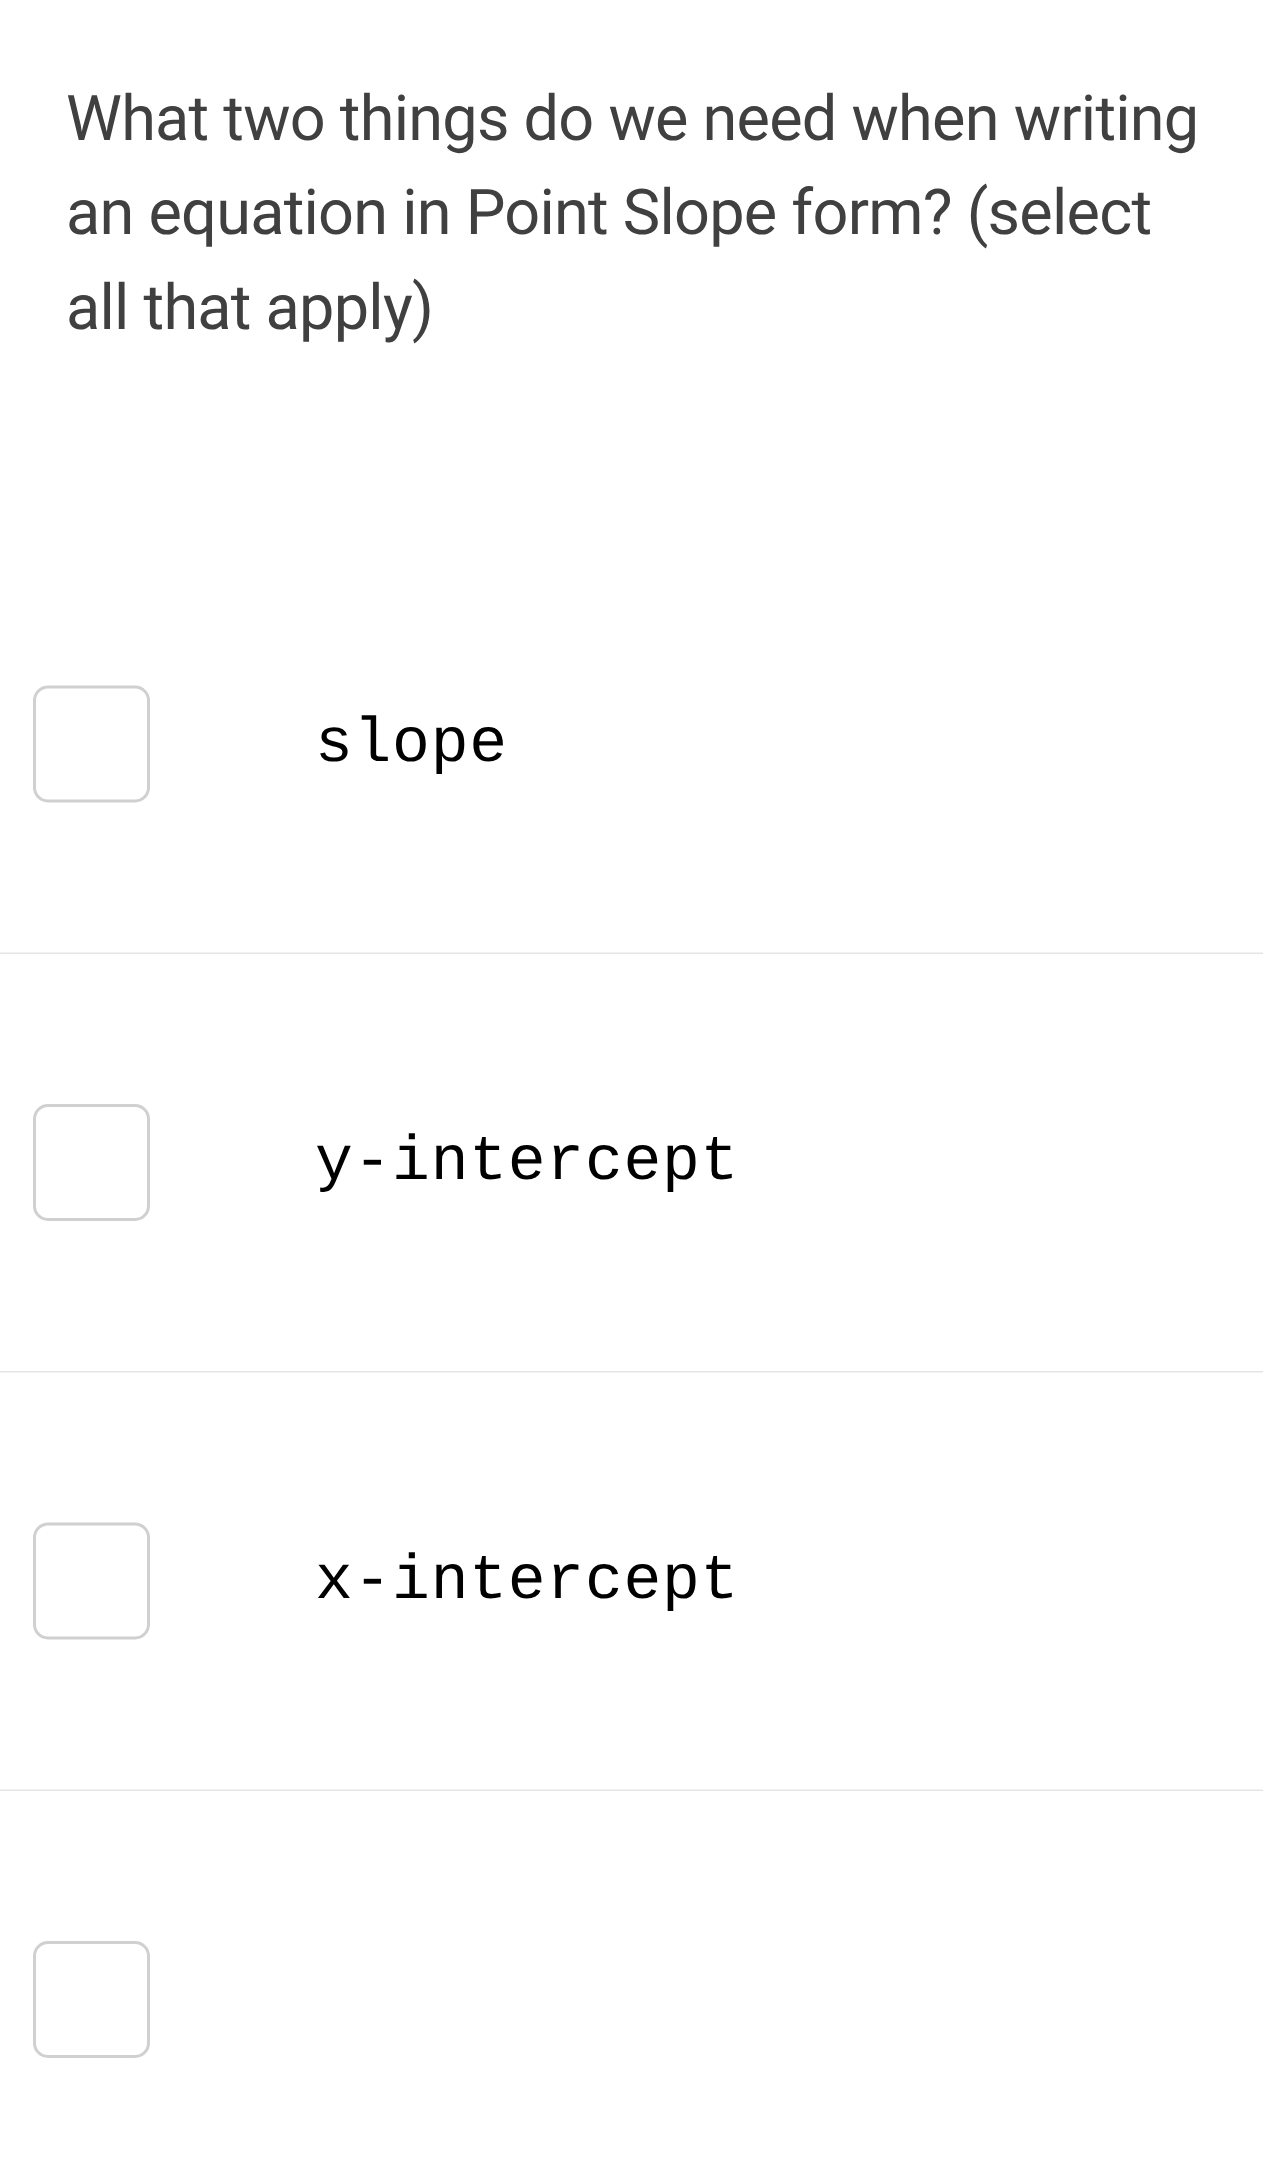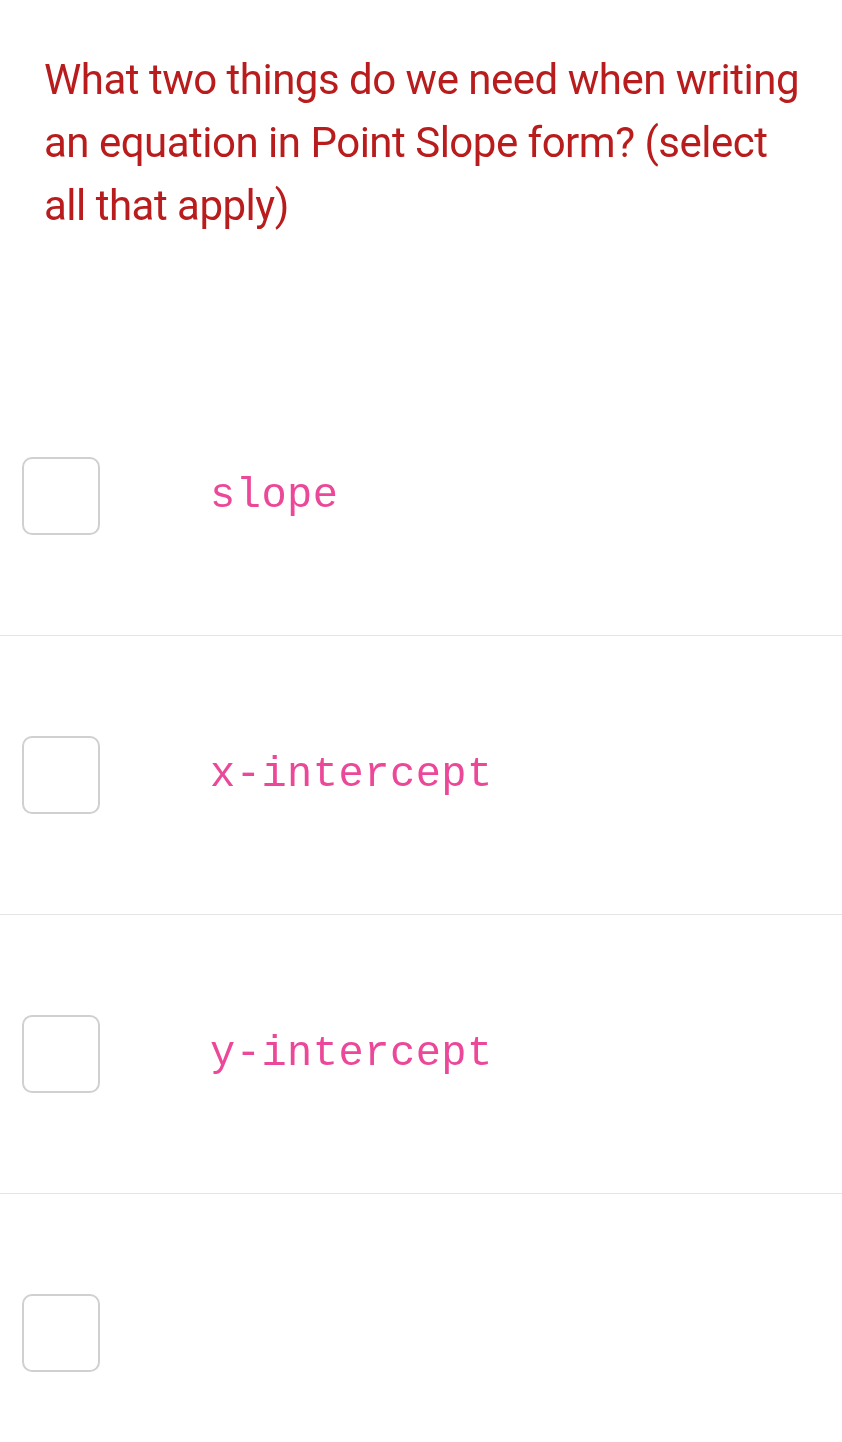--- a/index.html
+++ b/index.html
@@ -11,21 +11,21 @@
       font-family: -apple-system, BlinkMacSystemFont, "Segoe UI", Roboto, Helvetica, Arial, sans-serif;
       background: #ffffff;
       width: 842px;
       min-height: 1442px;
       color: #333333;
     }
     .question-text {
       font-size: 42px;
       line-height: 1.5;
       padding: 48px 40px 0 44px;
-      color: #b91c1c;
+      color: #404040;
       font-weight: 400;
       letter-spacing: -0.5px;
     }
     .options-container {
       margin-top: 120px;
     }
     .option-row {
       display: flex;
       align-items: center;
       padding: 100px 0 100px 22px;
@@ -39,40 +39,40 @@
       height: 78px;
       border: 2px solid #d0d0d0;
       border-radius: 10px;
       background: #ffffff;
       flex-shrink: 0;
       cursor: pointer;
     }
     .option-label {
       font-family: "Courier New", Courier, monospace;
       font-size: 42px;
-      color: #ec4899;
+      color: #000000;
       margin-left: 110px;
       font-weight: 400;
       letter-spacing: 0.5px;
     }
   </style>
 </head>
 <body>
 
 <div class="question-text">What two things do we need when writing an equation in Point Slope form? (select all that apply)</div>
 
 <div class="options-container">
   <div class="option-row">
     <div class="checkbox"></div>
     <span class="option-label">slope</span>
   </div>
   <div class="option-row">
     <div class="checkbox"></div>
-    <span class="option-label">x-intercept</span>
+    <span class="option-label">y-intercept</span>
   </div>
   <div class="option-row">
     <div class="checkbox"></div>
-    <span class="option-label">y-intercept</span>
+    <span class="option-label">x-intercept</span>
   </div>
   <div class="option-row">
     <div class="checkbox"></div>
   </div>
 </div>
 
 </body></html>

